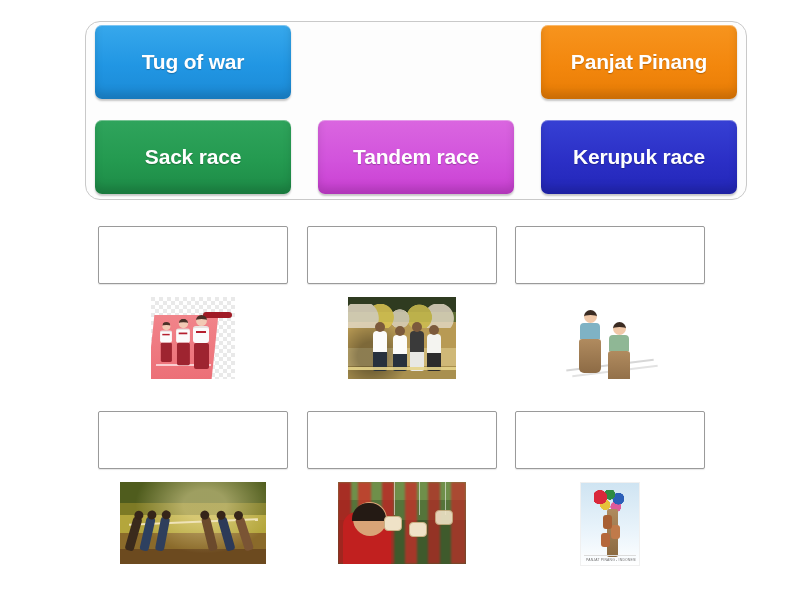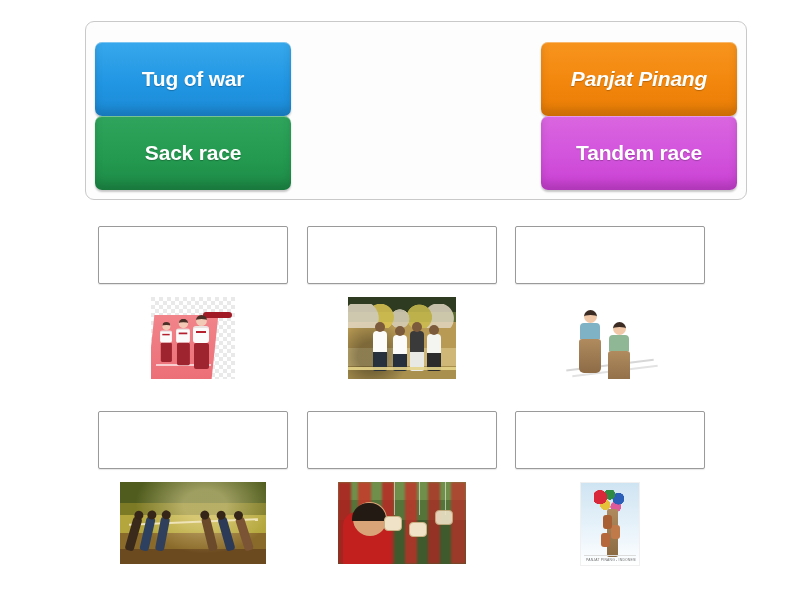--- a/index.html
+++ b/index.html
@@ -17,22 +17,22 @@
     background: #ffffff;
   }
 
   
   .tile-tray {
     position: absolute;
     left: 85px; top: 21px;
     width: 662px; height: 179px;
     background: #fdfdfd;
     border: 1px solid #c9c9c9;
-    border-radius: 9px;
-    padding: 20px 9px;
+    border-radius: 15px;
+    padding: 3px 9px;
     display: flex;
     flex-direction: column;
     justify-content: space-between;
   }
   .tile-row {
     display: flex;
     justify-content: space-between;
     height: 76px;
   }
   .tile {
@@ -61,21 +61,21 @@
     left: 0; right: 0; top: 0; bottom: 0;
     border-radius: 7px;
     pointer-events: none;
     box-shadow: inset 0 1px 0 rgba(255,255,255,0.35),
                 inset 0 -7px 9px rgba(0,0,0,0.13);
   }
   .tile-label { position: relative; z-index: 2; }
 
   .t-blue    { background: linear-gradient(#37a8ec, #2196e3 55%, #1b8ad6); }
   .t-red     { background: linear-gradient(#d8203a, #cf1b33 55%, #b91630); }
-  .t-orange  { background: linear-gradient(#f7941e, #f3870d 55%, #e87c05); font-style: italic; }
+  .t-orange  { background: linear-gradient(#f7941e, #f3870d 55%, #e87c05); }
   .t-green   { background: linear-gradient(#2fa45c, #249a50 55%, #1d8a46); }
   .t-magenta { background: linear-gradient(#da66e0, #d253dc 55%, #c93fd2); }
   .t-navy    { background: linear-gradient(#3640d4, #2b2fc6 55%, #2226b8); }
 
   
   .answer-grid {
     position: absolute;
     left: 98px; top: 226px;
     width: 607px;
   }
@@ -364,20 +364,23 @@
         <span class="tile-label">Panjat Pinang</span>
       </div>
     </div>
 
     <div class="tile-row">
       <div class="tile t-green">
         <span class="tile-label">Sack race</span>
       </div>
       <div class="tile t-magenta">
         <span class="tile-label">Tandem race</span>
+      </div>
+      <div class="tile t-navy">
+        <span class="tile-label">Kerupuk race</span>
       </div>
     </div>
 
   </div>
 
   <div class="answer-grid">
 
     <div class="answer-row">
 
       <div class="answer-cell">

